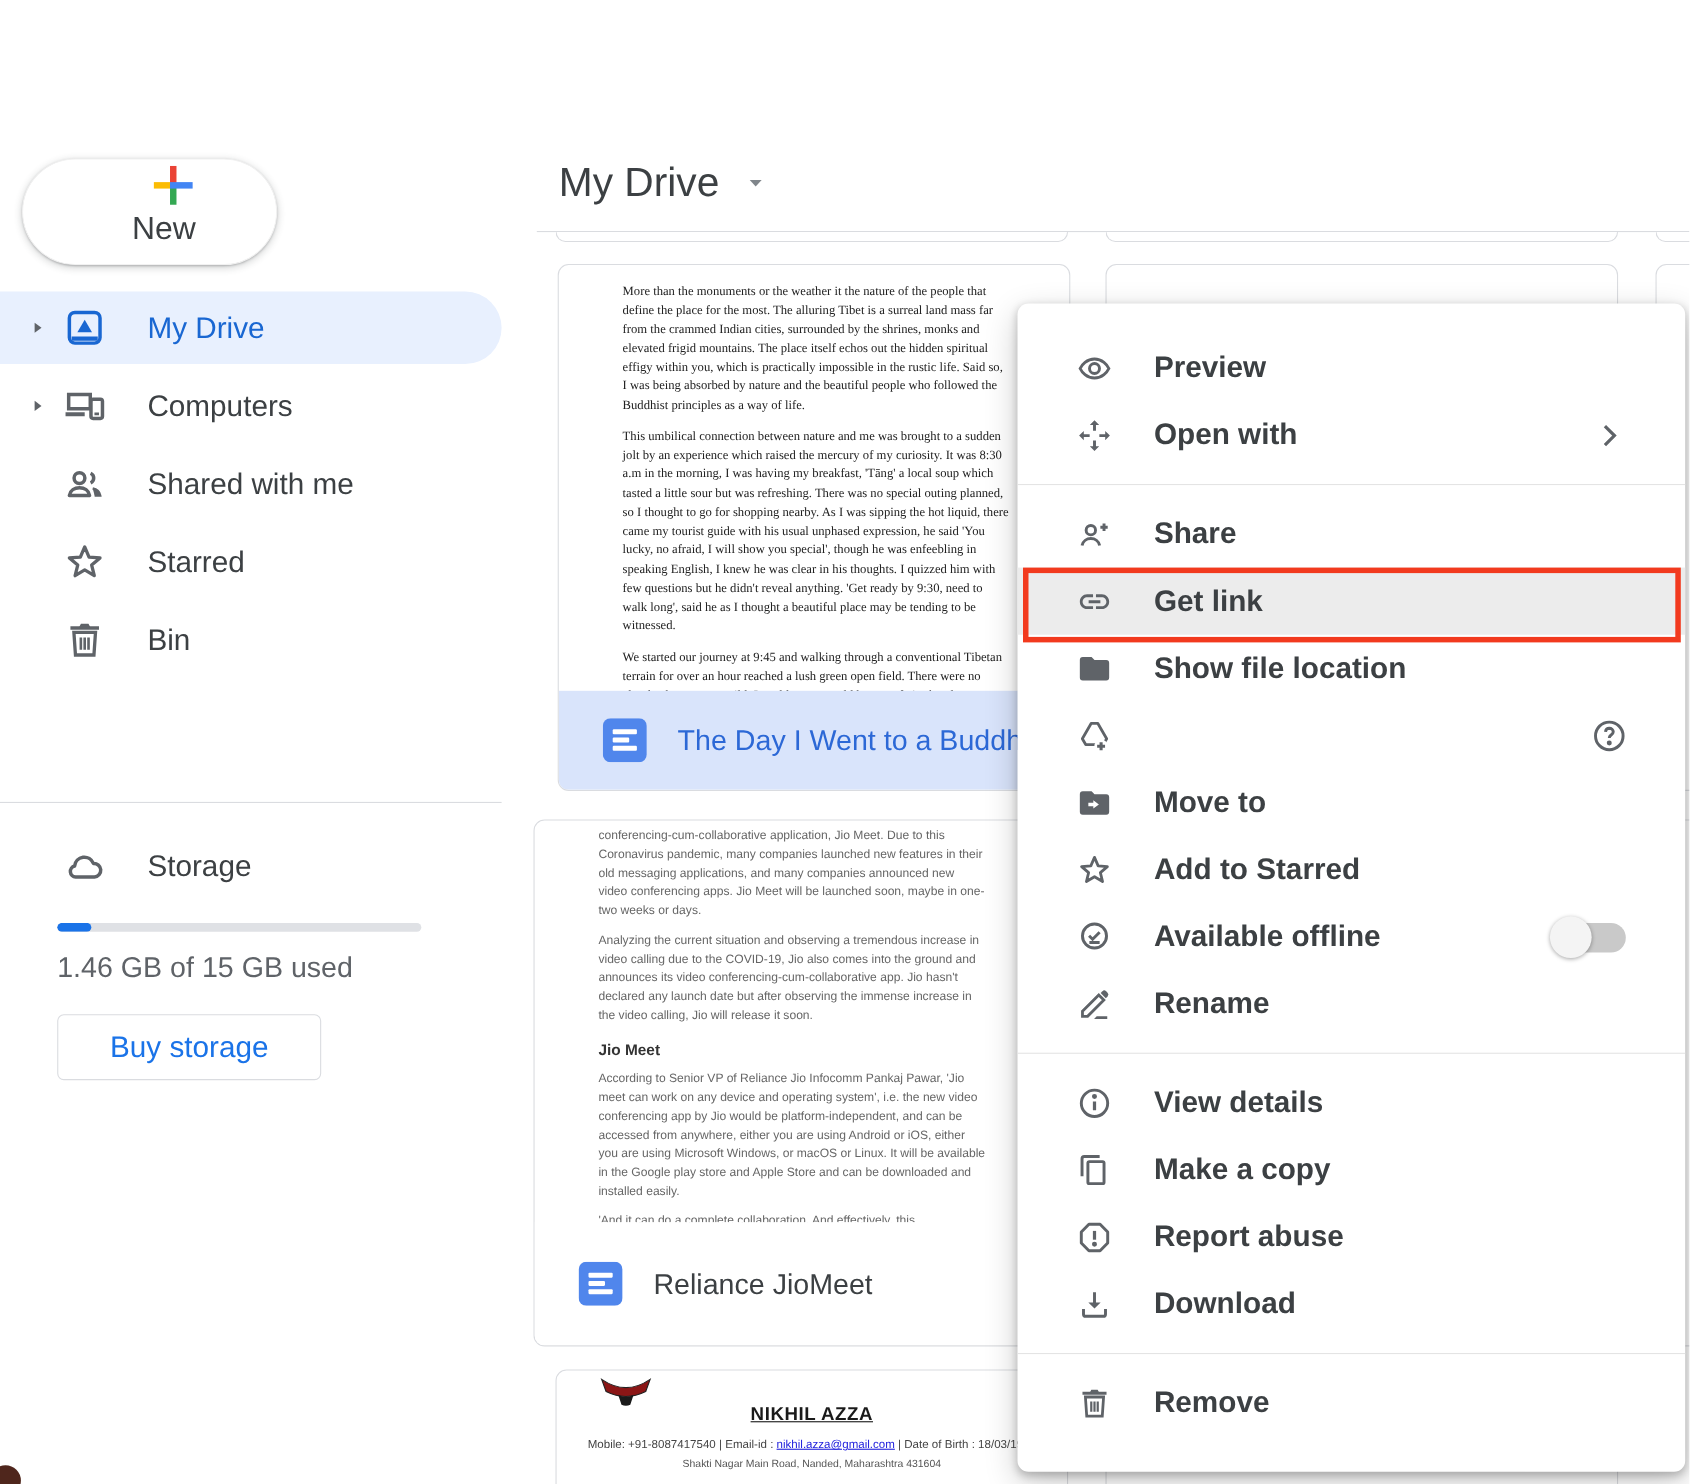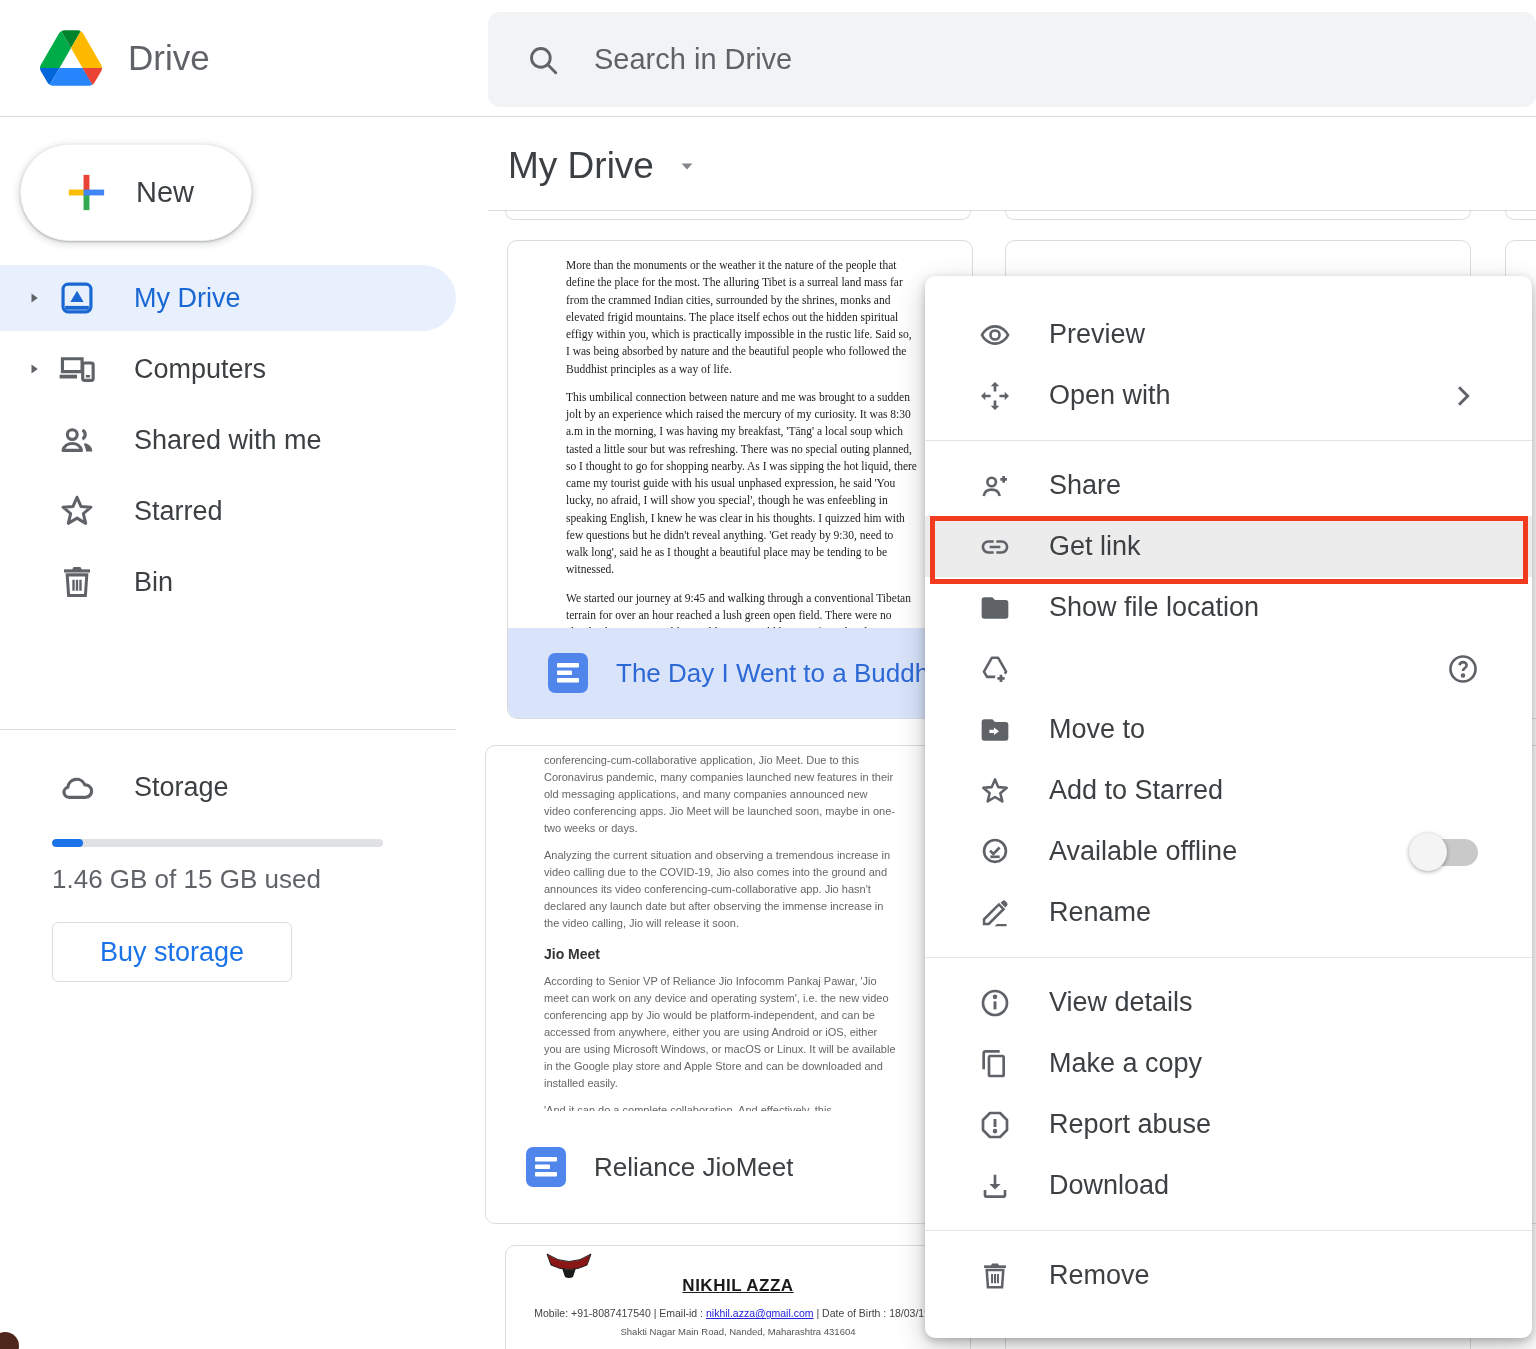--- a/index.html
+++ b/index.html
@@ -13,21 +13,21 @@
   .logo-area { position:absolute; left:40px; top:30px; display:flex; align-items:center; }
   .logo-area svg { width:62px; height:56px; }
   .app-name { font-size:35px; color:#5f6368; margin-left:26px; }
   .searchbar { position:absolute; left:488px; top:12px; width:1048px; height:95px; background:#f1f3f4; border-radius:12px; display:flex; align-items:center; padding-left:38px; }
   .searchbar .mag { width:34px; height:34px; flex:none; }
   .searchbar input { background:transparent; border:none; outline:none; font-size:29px; color:#3c4043; margin-left:34px; width:800px; font-family:inherit; }
   .searchbar input::placeholder { color:#5f6368; }
 
   
   .sidebar { position:absolute; left:0; top:117px; width:456px; bottom:0; background:#fff; }
-  .new-btn { position:absolute; left:20px; top:27px; width:232px; height:97px; background:#fff; border:1px solid #f1f1f1; border-radius:49px; box-shadow:0 1px 2px rgba(60,64,67,.3), 0 2px 6px 2px rgba(60,64,67,.15); display:flex; align-items:center; cursor:pointer; }
+  .new-btn { position:absolute; left:20px; top:27px; width:232px; height:97px; background:#fff; border:1px solid #f1f1f1; border-radius:49px; box-shadow:0 1px 2px rgba(60,64,67,.3), 0 2px 6px 2px rgba(60,64,67,.15); display:flex; align-items:center; cursor:pointer;flex-direction:column; }
   .new-btn svg { width:47px; height:47px; margin-left:42px; }
   .new-btn span { font-size:29px; font-weight:500; color:#3c4043; margin-left:26px; }
   .nav { position:absolute; left:0; top:143px; width:456px; }
   .nav-item { position:relative; height:66px; margin:5px 0; display:flex; align-items:center; border-radius:0 40px 40px 0; cursor:pointer; }
   .nav-item.selected { background:#e8f0fe; }
   .nav-caret { position:absolute; left:24px; width:20px; height:20px; }
   .nav-ic { position:absolute; left:55px; width:44px; height:44px; display:flex; align-items:center; justify-content:center; }
   .nav-ic svg { width:38px; height:38px; }
   .nav-label { position:absolute; left:134px; font-size:27px; font-weight:500; color:#3c4043; }
   .nav-item.selected .nav-label { color:#1967d2; }
@@ -68,56 +68,36 @@
   .resume-contact { margin-top:11px; font-size:10.5px; color:#444; white-space:nowrap; overflow:hidden; }
   .resume-contact .email { color:#2222dd; text-decoration:underline; }
   .resume-address { margin-top:7px; font-size:9.5px; color:#555; }
 
   
   .context-menu { position:absolute; left:925px; top:276px; width:607px; height:1062px; background:#fff; border-radius:10px; box-shadow:0 3px 8px rgba(0,0,0,.22), 0 10px 30px rgba(0,0,0,.2); padding:28px 0 32px; z-index:10; }
   .menu-item { position:relative; height:61px; display:flex; align-items:center; cursor:pointer; }
   .menu-item.highlighted { background:#ececec; }
   .mi-icon { width:32px; height:32px; margin-left:54px; flex:none; }
   .mi-icon svg { width:32px; height:32px; }
-  .mi-label { margin-left:38px; font-size:27px; color:#3c4043; }
+  .mi-label { margin-left:38px; font-size:27px; color:#3c4043;font-weight:bold; }
   .mi-right { margin-left:auto; margin-right:53px; width:32px; height:32px; }
   .mi-right svg { width:32px; height:32px; }
   .menu-divider { height:1px; background:#e4e4e4; margin:14px 0; }
   .toggle { margin-left:auto; margin-right:54px; position:relative; width:66px; height:30px; }
   .toggle-track { position:absolute; left:0; top:2px; width:66px; height:27px; border-radius:14px; background:#c9c9c9; }
   .toggle-knob { position:absolute; left:-3px; top:-4px; width:38px; height:38px; border-radius:50%; background:#f4f4f4; box-shadow:0 1px 4px rgba(0,0,0,.35); }
   .red-box { position:absolute; left:930px; top:516px; width:598px; height:68px; border:5px solid #f23a1e; z-index:20; pointer-events:none; }
 
   .corner-wedge { position:absolute; left:-9px; bottom:-11px; width:28px; height:28px; background:#4f261c; border-radius:50%; z-index:30; }
 </style>
 </head>
 <body>
 
 <div class="page">
 
-  <header class="topbar">
-    <div class="logo-area">
-      <svg viewBox="0 0 87.3 78">
-        <path d="M6.6 66.85l3.85 6.65c.8 1.4 1.95 2.5 3.3 3.3l13.75-23.8H0c0 1.55.4 3.1 1.2 4.5z" fill="#0066da"></path>
-        <path d="M43.65 25L29.9 1.2c-1.35.8-2.5 1.9-3.3 3.3l-25.4 44A9.06 9.06 0 000 53h27.5z" fill="#00ac47"></path>
-        <path d="M73.55 76.8c1.35-.8 2.5-1.9 3.3-3.3l1.6-2.75 7.65-13.25c.8-1.4 1.2-2.95 1.2-4.5H59.8l5.85 11.5z" fill="#ea4335"></path>
-        <path d="M43.65 25L57.4 1.2C56.05.4 54.5 0 52.9 0H34.4c-1.6 0-3.15.45-4.5 1.2z" fill="#00832d"></path>
-        <path d="M59.8 53H27.5L13.75 76.8c1.35.8 2.9 1.2 4.5 1.2h50.8c1.6 0 3.15-.45 4.5-1.2z" fill="#2684fc"></path>
-        <path d="M73.4 26.5l-12.7-22c-.8-1.4-1.95-2.5-3.3-3.3L43.65 25 59.8 53h27.45c0-1.55-.4-3.1-1.2-4.5z" fill="#ffba00"></path>
-      </svg>
-      <span class="app-name">Drive</span>
-    </div>
-    <div class="searchbar">
-      <svg class="mag" viewBox="0 0 24 24">
-        <circle cx="10.5" cy="10.5" r="6.6" fill="none" stroke="#5f6368" stroke-width="2"></circle>
-        <path d="M15.4 15.4L21 21" stroke="#5f6368" stroke-width="2" stroke-linecap="round"></path>
-      </svg>
-      <input type="text" placeholder="Search in Drive" style="">
-    </div>
-  </header>
 
   <aside class="sidebar">
     <button class="new-btn">
       <svg viewBox="0 0 48 48">
         <rect x="6" y="21" width="16" height="6" fill="#fbbc04"></rect>
         <rect x="21" y="6" width="6" height="16" fill="#ea4335"></rect>
         <rect x="21" y="26" width="6" height="16" fill="#34a853"></rect>
         <rect x="21" y="21" width="21" height="6" fill="#4285f4"></rect>
       </svg>
       <span>New</span>

